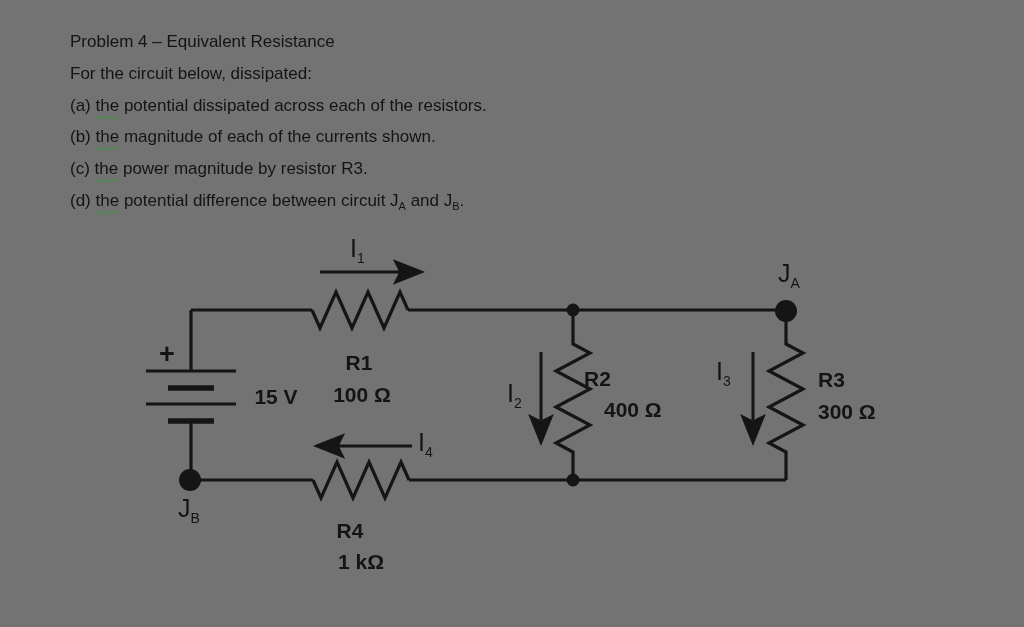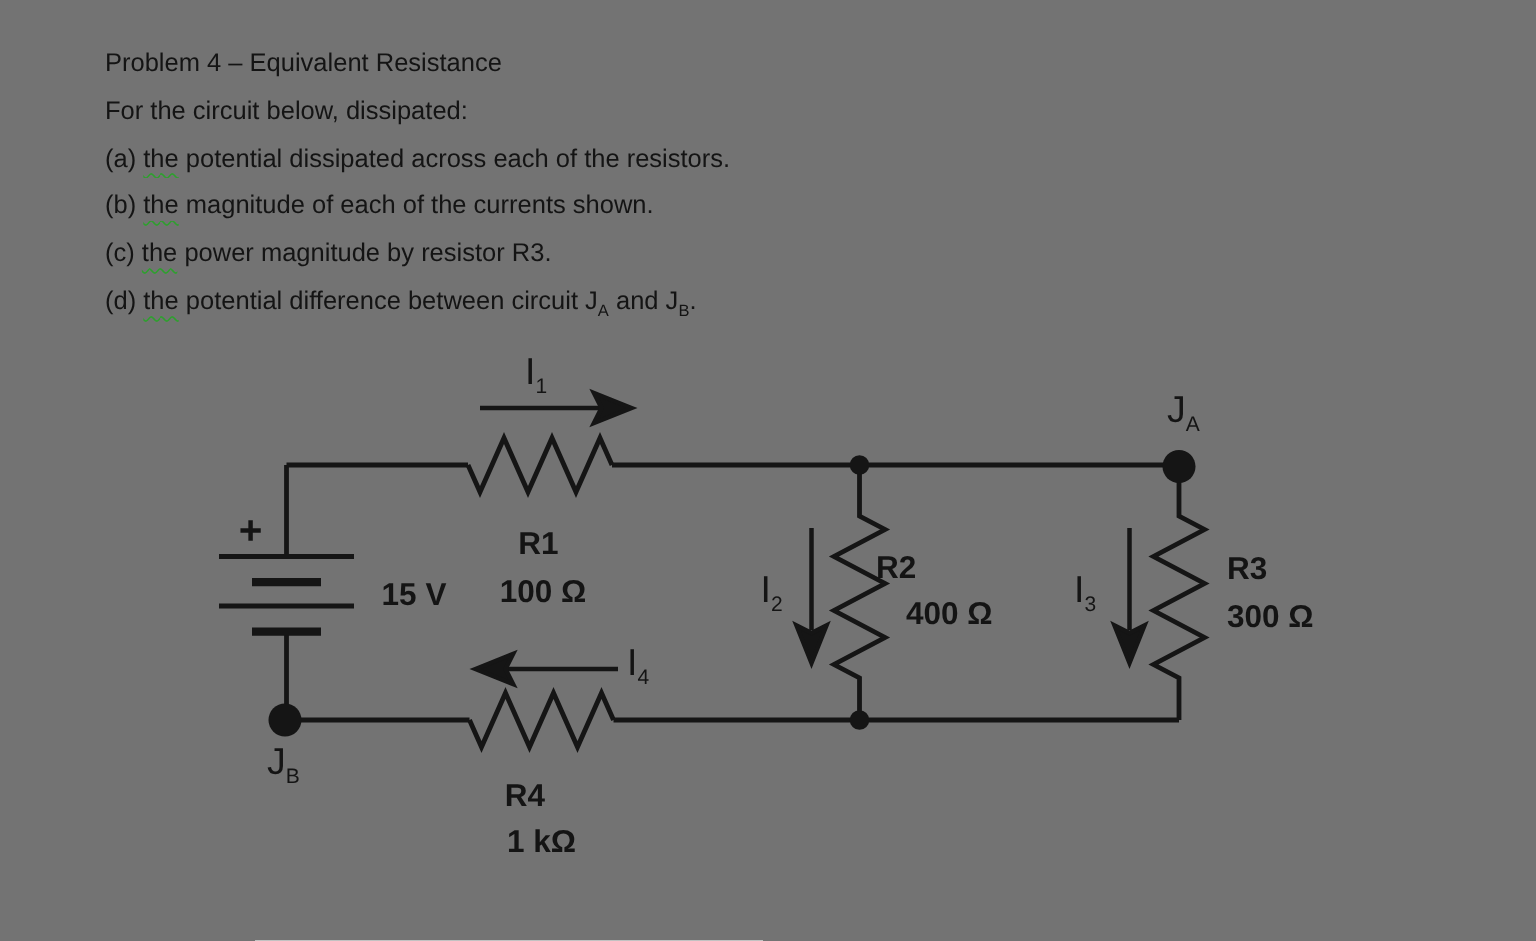--- a/index.html
+++ b/index.html
@@ -119,19 +119,19 @@
   <span class="clabel" style="left:604px;top:398px">400 Ω</span>
 
   <span class="clabel" style="left:818px;top:368px">R3</span>
   <span class="clabel" style="left:818px;top:400px">300 Ω</span>
 
   <span class="clabel center" style="left:350px;top:519px">R4</span>
   <span class="clabel center" style="left:361px;top:550px">1 kΩ</span>
 
   <span class="ilabel" style="left:350px;top:236px"><span>I</span><sub>1</sub></span>
   <span class="ilabel" style="left:507px;top:381px"><span>I</span><sub>2</sub></span>
-  <span class="ilabel" style="left:716px;top:381px"><span>I</span><sub>3</sub></span>
+  <span class="ilabel" style="left:716px;top:359px"><span>I</span><sub>3</sub></span>
   <span class="ilabel" style="left:418px;top:430px"><span>I</span><sub>4</sub></span>
 
   <span class="ilabel" style="left:778px;top:261px"><span>J</span><sub>A</sub></span>
   <span class="ilabel" style="left:178px;top:496px"><span>J</span><sub>B</sub></span>
 
 </div>
 
 </body></html>

